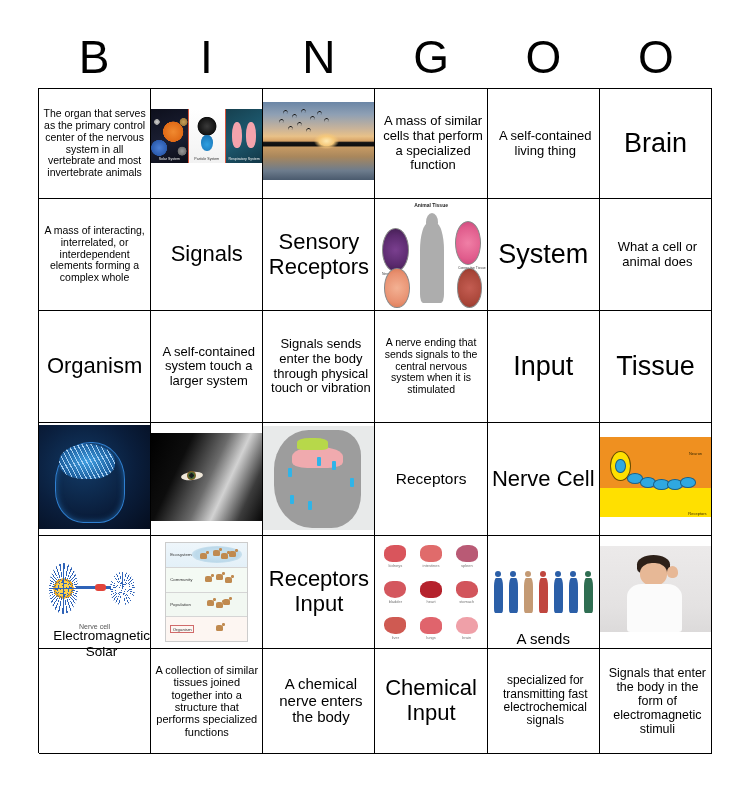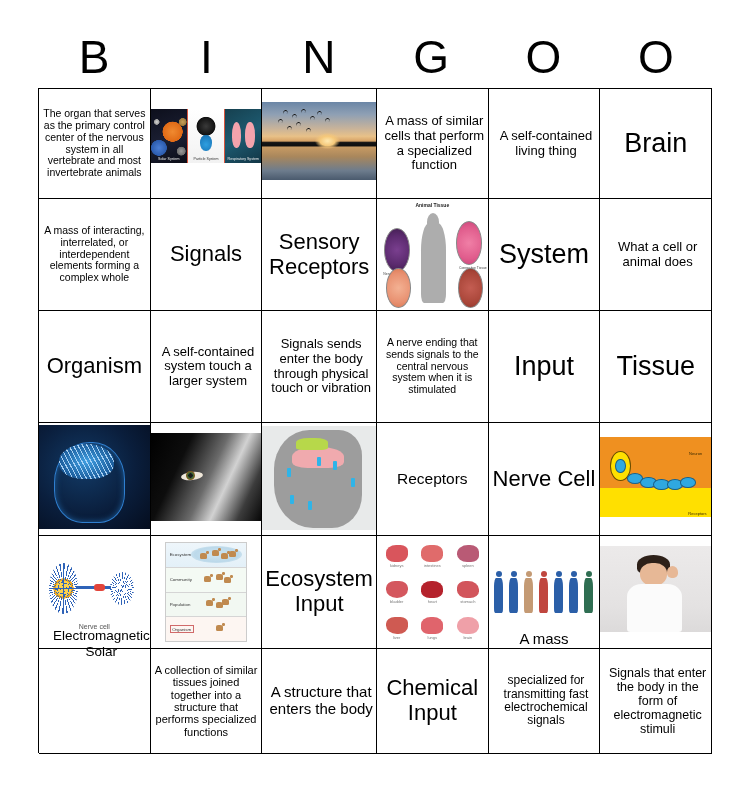--- a/index.html
+++ b/index.html
@@ -741,21 +741,21 @@
           </div>
           <div class="eco-row eco-r4">
             <div class="eco-lbl boxed">Organism</div>
             <div class="deer" style="left:62%;top:32%"></div>
           </div>
         </div>
       </div>
     </div>
 
     <div class="cell">
-      <div class="txt t-lg">Ecosystem Input</div>
+      <div class="txt t-lg">Receptors Input</div>
     </div>
 
     <div class="cell">
       <div class="p-organs">
         <div class="organ">
             <div class="shape" style="background:#d9555c;border-radius:46% 34% 42% 38%;"></div>
             <div class="olbl">kidneys</div>
           </div>
         <div class="organ">
             <div class="shape" style="background:#e06b6b;border-radius:40%;"></div>
@@ -816,21 +816,21 @@
           </div>
         <div class="figure">
             <div class="fhead" style="background:#2b5fa8"></div>
             <div class="fbody" style="background:#2b5fa8"></div>
           </div>
         <div class="figure">
             <div class="fhead" style="background:#2f6e52"></div>
             <div class="fbody" style="background:#2f6e52"></div>
           </div>
       </div>
-      <div class="overflow-txt" style="top:94px;font-size:15px;">A mass</div>
+      <div class="overflow-txt" style="top:94px;font-size:15px;">A sends</div>
     </div>
 
     <div class="cell">
       <div class="pic" style="width:100%;height:100%;">
         <div class="pic-inner" style="top:10px;height:86px;">
           <div class="p-boy">
             <div class="bhair"></div>
             <div class="bface"></div>
             <div class="bhand"></div>
             <div class="bshirt"></div>
@@ -841,21 +841,21 @@
 
     <div class="cell">
       <div class="txt t-sm"></div>
     </div>
 
     <div class="cell">
       <div class="txt t-xs" style="font-size:11px;">A collection of similar tissues joined together into a structure that performs specialized functions</div>
     </div>
 
     <div class="cell">
-      <div class="txt t-sm" style="font-size:15px;">A structure that enters the body</div>
+      <div class="txt t-sm" style="font-size:15px;">A chemical nerve enters the body</div>
     </div>
 
     <div class="cell">
       <div class="txt t-lg">Chemical Input</div>
     </div>
 
     <div class="cell">
       <div class="txt t-sm" style="font-size:12px;">specialized for transmitting fast electrochemical signals</div>
     </div>
 

